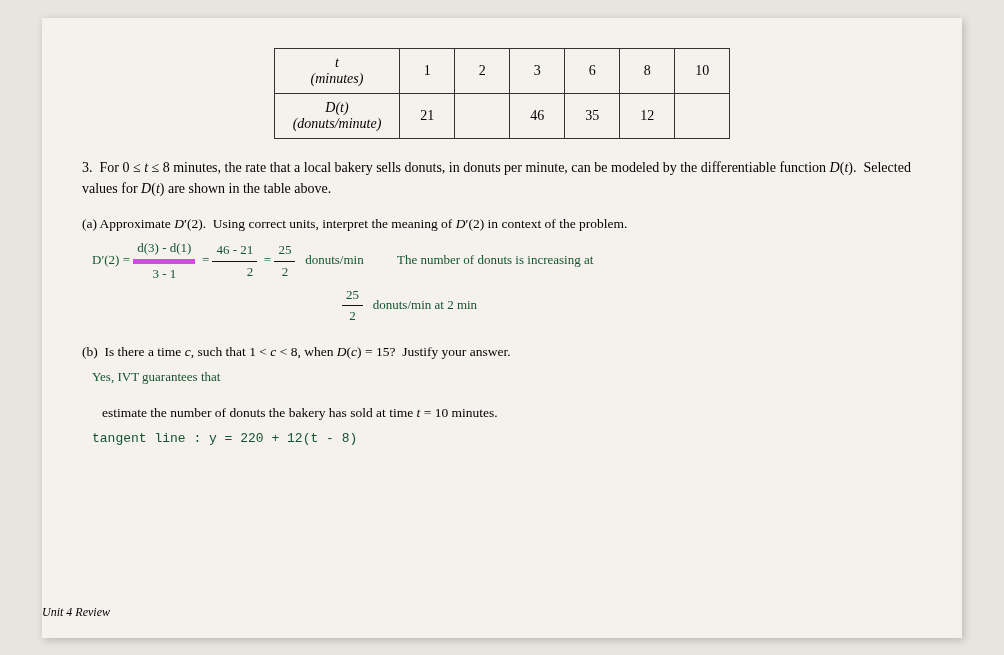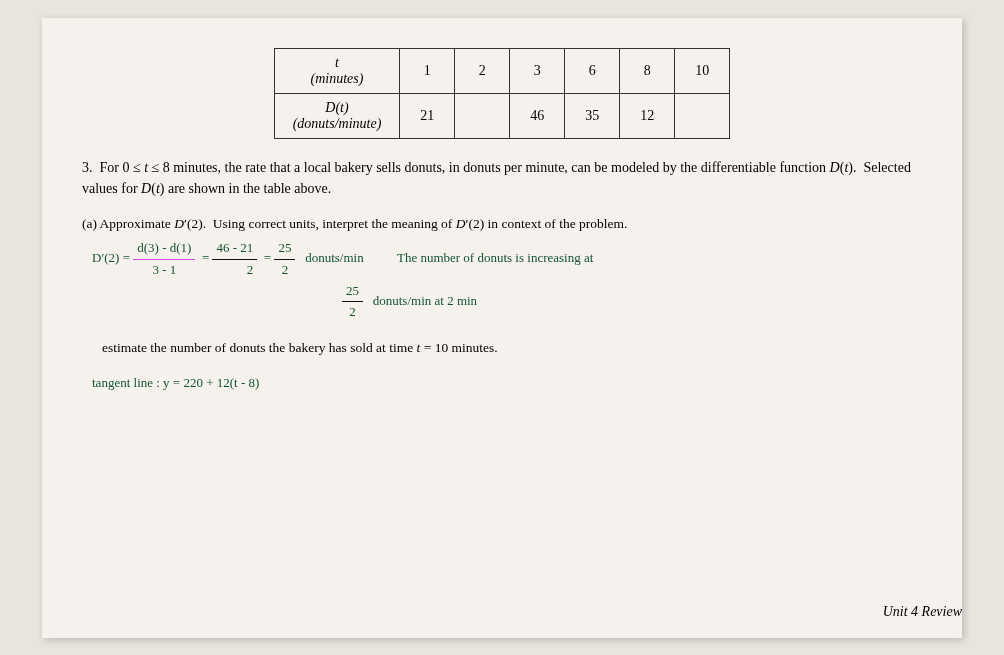--- a/index.html
+++ b/index.html
@@ -80,22 +80,22 @@
       font-size: 13.5px;
       line-height: 1.6;
       margin-bottom: 10px;
     }
 
     .footer {
       position: absolute;
       bottom: 18px;
       left: 0;
       right: 0;
-      text-align: right;
-      font-size: 14px;
+      text-align: left;
+      font-size: 12px;
       font-style: italic;
     }
     .math { font-style: italic; }
   </style>
 </head>
 <body>
 
 <div class="page">
 
   <div class="table-container">
@@ -131,21 +131,21 @@
     <span>3.&nbsp; For 0 ≤ <span class="math">t</span> ≤ 8 minutes, the rate that a local bakery sells donuts, in donuts per minute, can be modeled by the differentiable function <span class="math">D</span>(<span class="math">t</span>).&nbsp; Selected values for <span class="math">D</span>(<span class="math">t</span>) are shown in the table above.</span>
   </div>
 
   <div class="part-a">
     <div>
       (a) Approximate <span class="math">D</span>′(2).&nbsp; Using correct units, interpret the meaning of <span class="math">D</span>′(2) in context of the problem.
     </div>
     <div class="handwritten" style="margin-top:4px; margin-left: 10px;">
       <span>D′(2) = </span>
       <span style="display:inline-block; text-align:center; vertical-align:middle;">
-        <span style="display:block; border-bottom:1px solid #d946ef; padding:0 4px;">d(3) - d(1)</span>
+        <span style="display:block; border-bottom:5px solid #d946ef; padding:0 4px;">d(3) - d(1)</span>
         <span style="display:block; padding:0 4px;">3 - 1</span>
       </span>
       <span>&nbsp;= </span>
       <span style="display:inline-block; text-align:right; vertical-align:middle;">
         <span style="display:block; border-bottom:1px solid #111; padding:0 4px;">46 - 21</span>
         <span style="display:block; padding:0 4px;">2</span>
       </span>
       <span>&nbsp;= </span>
       <span style="display:inline-block; text-align:center; vertical-align:middle;">
         <span style="display:block; border-bottom:1px solid #111; padding:0 4px;">25</span>
@@ -156,26 +156,34 @@
     </div>
     <div class="handwritten" style="margin-left: 260px;">
       <span style="display:inline-block; text-align:center; vertical-align:middle;">
         <span style="display:block; border-bottom:1px solid #111; padding:0 4px;">25</span>
         <span style="display:block; padding:0 4px;">2</span>
       </span>
       <span>&nbsp; donuts/min at 2 min</span>
     </div>
   </div>
 
+  <div class="part-b">
+    <div>
+      (b)&nbsp; Is there a time <span class="math">c</span>, such that 1 &lt; <span class="math">c</span> &lt; 8, when <span class="math">D</span>(<span class="math">c</span>) = 15?&nbsp; Justify your answer.
+    </div>
+    <div class="handwritten" style="margin-top:4px; margin-left:10px;">
+      Yes, IVT guarantees that
+    </div>
+  </div>
 
   <div class="part-c">
     <div style="margin-left: 20px;">
       estimate the number of donuts the bakery has sold at time <span class="math">t</span> = 10 minutes.
     </div>
-    <div class="handwritten" style="margin-top:14px; margin-left:10px;">
+    <div class="handwritten" style="margin-top:6px; margin-left:10px;font-family:Liberation Mono, monospace;">
       tangent line : y = 220 + 12(t - 8)
     </div>
   </div>
 
   <div class="footer">
     <span>Unit 4 Review</span>
   </div>
 
 </div>
 

